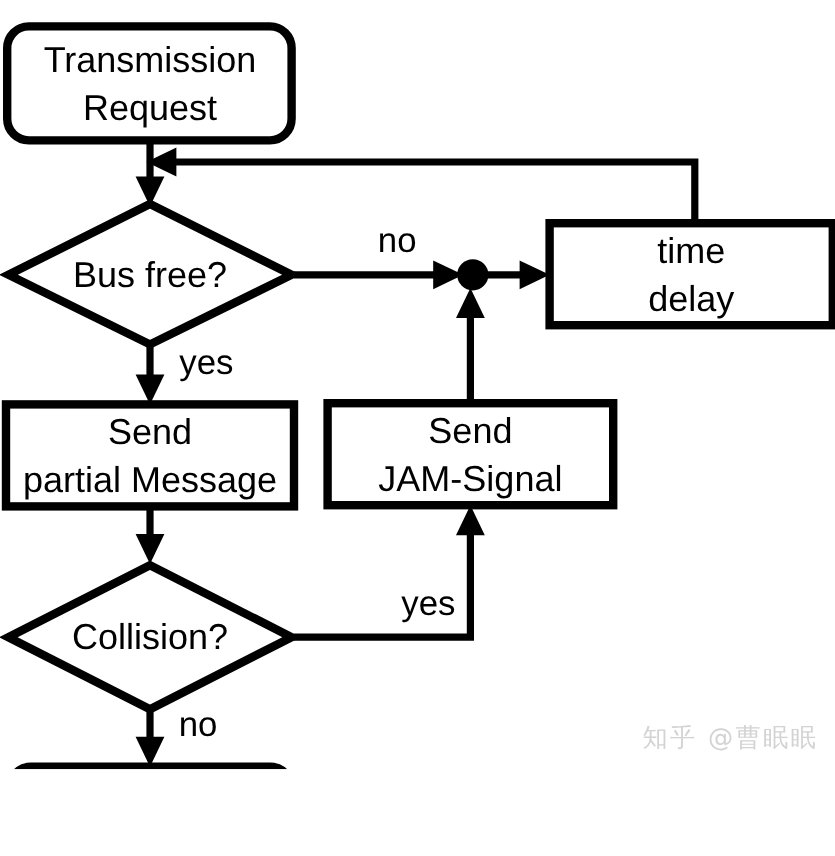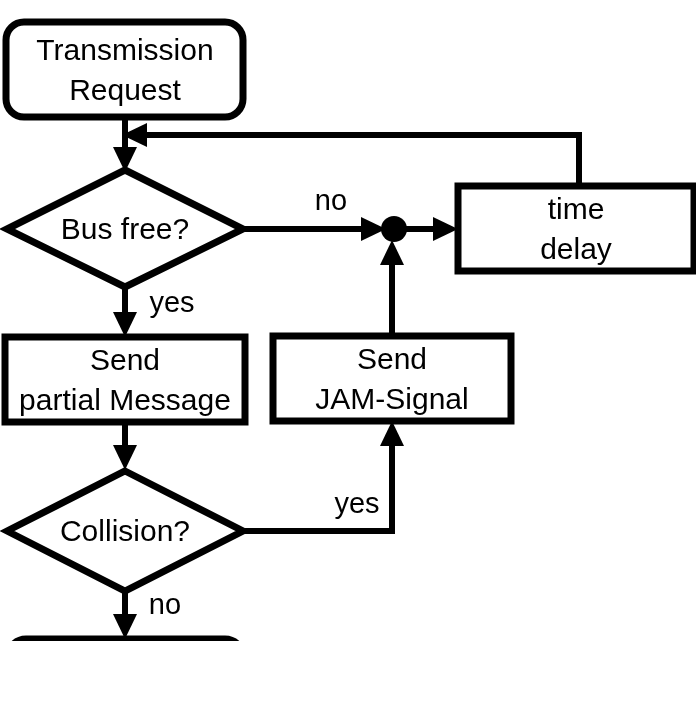--- a/index.html
+++ b/index.html
@@ -155,14 +155,15 @@
     <text class="edge-label" x="331" y="202">no</text>
 
     <text class="edge-label" x="172" y="304">yes</text>
 
     <text class="edge-label" x="357" y="505">yes</text>
 
     <text class="edge-label" x="165" y="606">no</text>
 
   </svg>
 
+  <div class="watermark">知乎 @曹眠眠</div>
 
 </div>
 
 </body></html>

